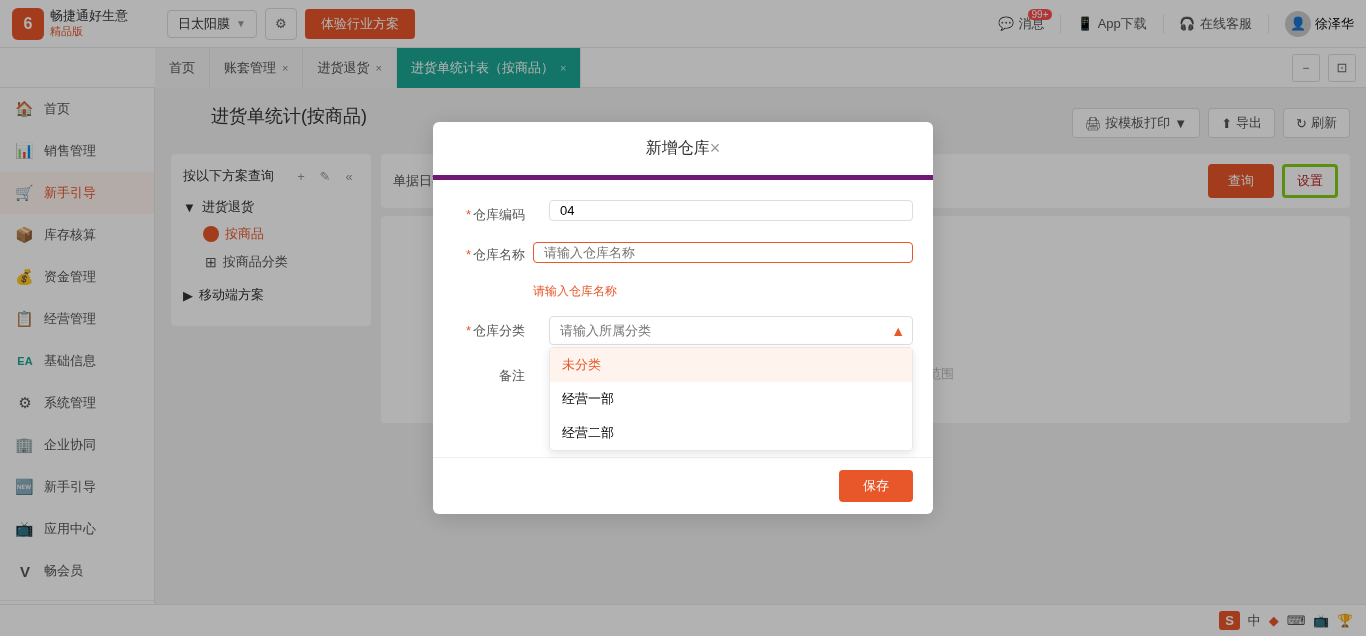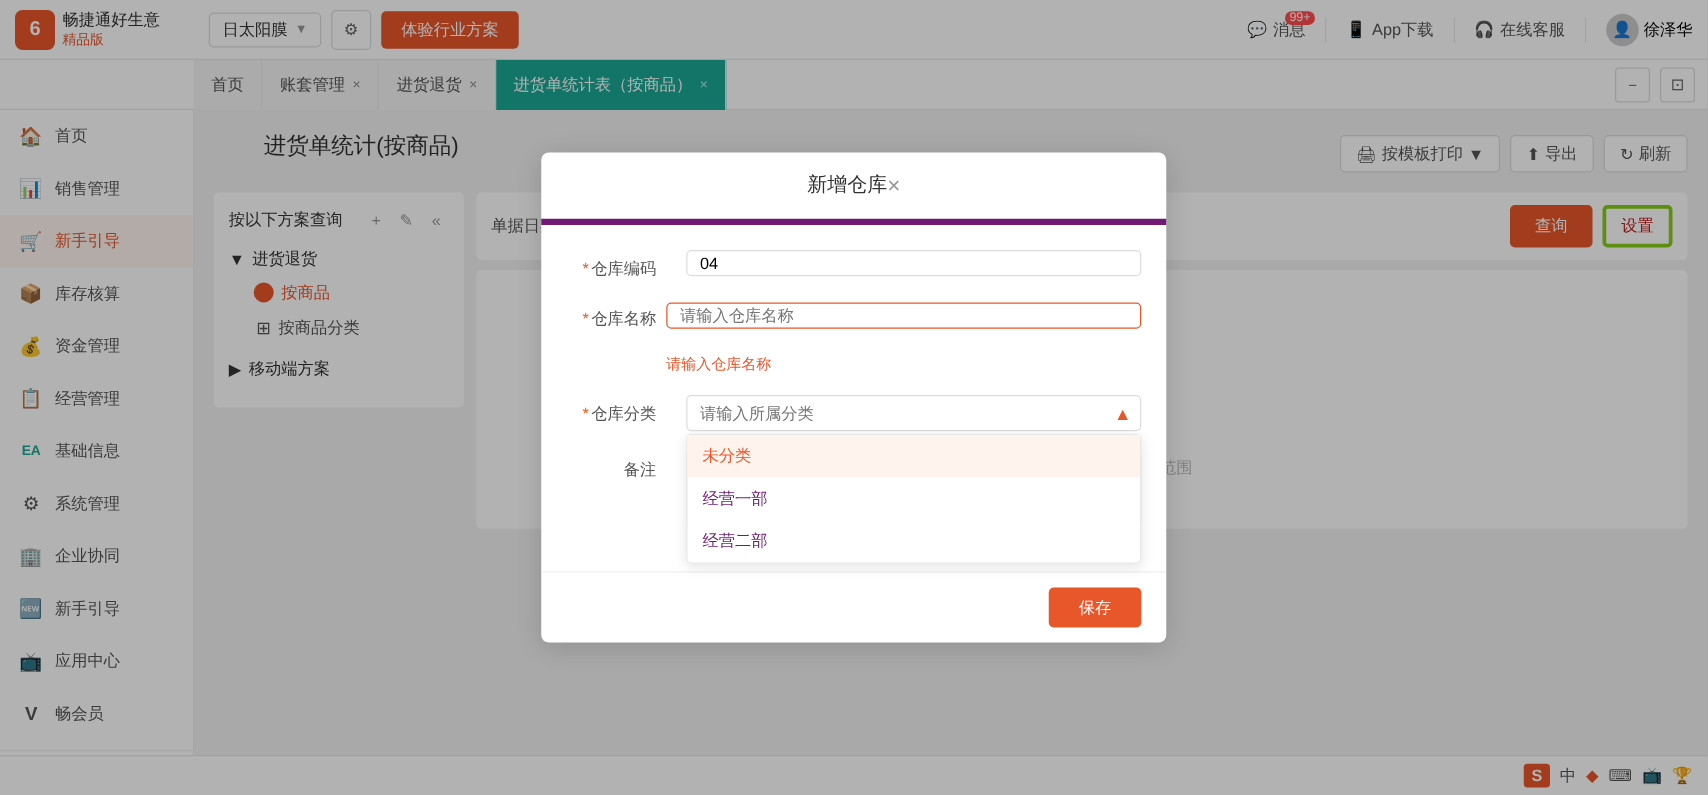--- a/index.html
+++ b/index.html
@@ -250,21 +250,21 @@
       transform: translateY(-50%);
       color: #e8572a; cursor: pointer; font-size: 14px;
     }
     .dropdown-list {
       position: absolute; top: 100%; left: 0; right: 0;
       background: #fff; border: 1px solid #e8e8e8;
       border-radius: 4px; box-shadow: 0 3px 10px rgba(0,0,0,0.1);
       z-index: 200; margin-top: 2px;
     }
     .dropdown-item {
-      padding: 8px 12px; cursor: pointer; font-size: 13px; color: #701a75;
+      padding: 8px 12px; cursor: pointer; font-size: 13px; color: #000000;
     }
     .dropdown-item.active { background: #fff3ee; color: #e8572a; }
     .form-textarea {
       width: 100%;
       border: 1px solid #ddd; border-radius: 4px;
       padding: 6px 10px; font-size: 13px;
       outline: none; resize: none; height: 60px;
     }
     .modal-footer {
       display: flex; justify-content: flex-end;

